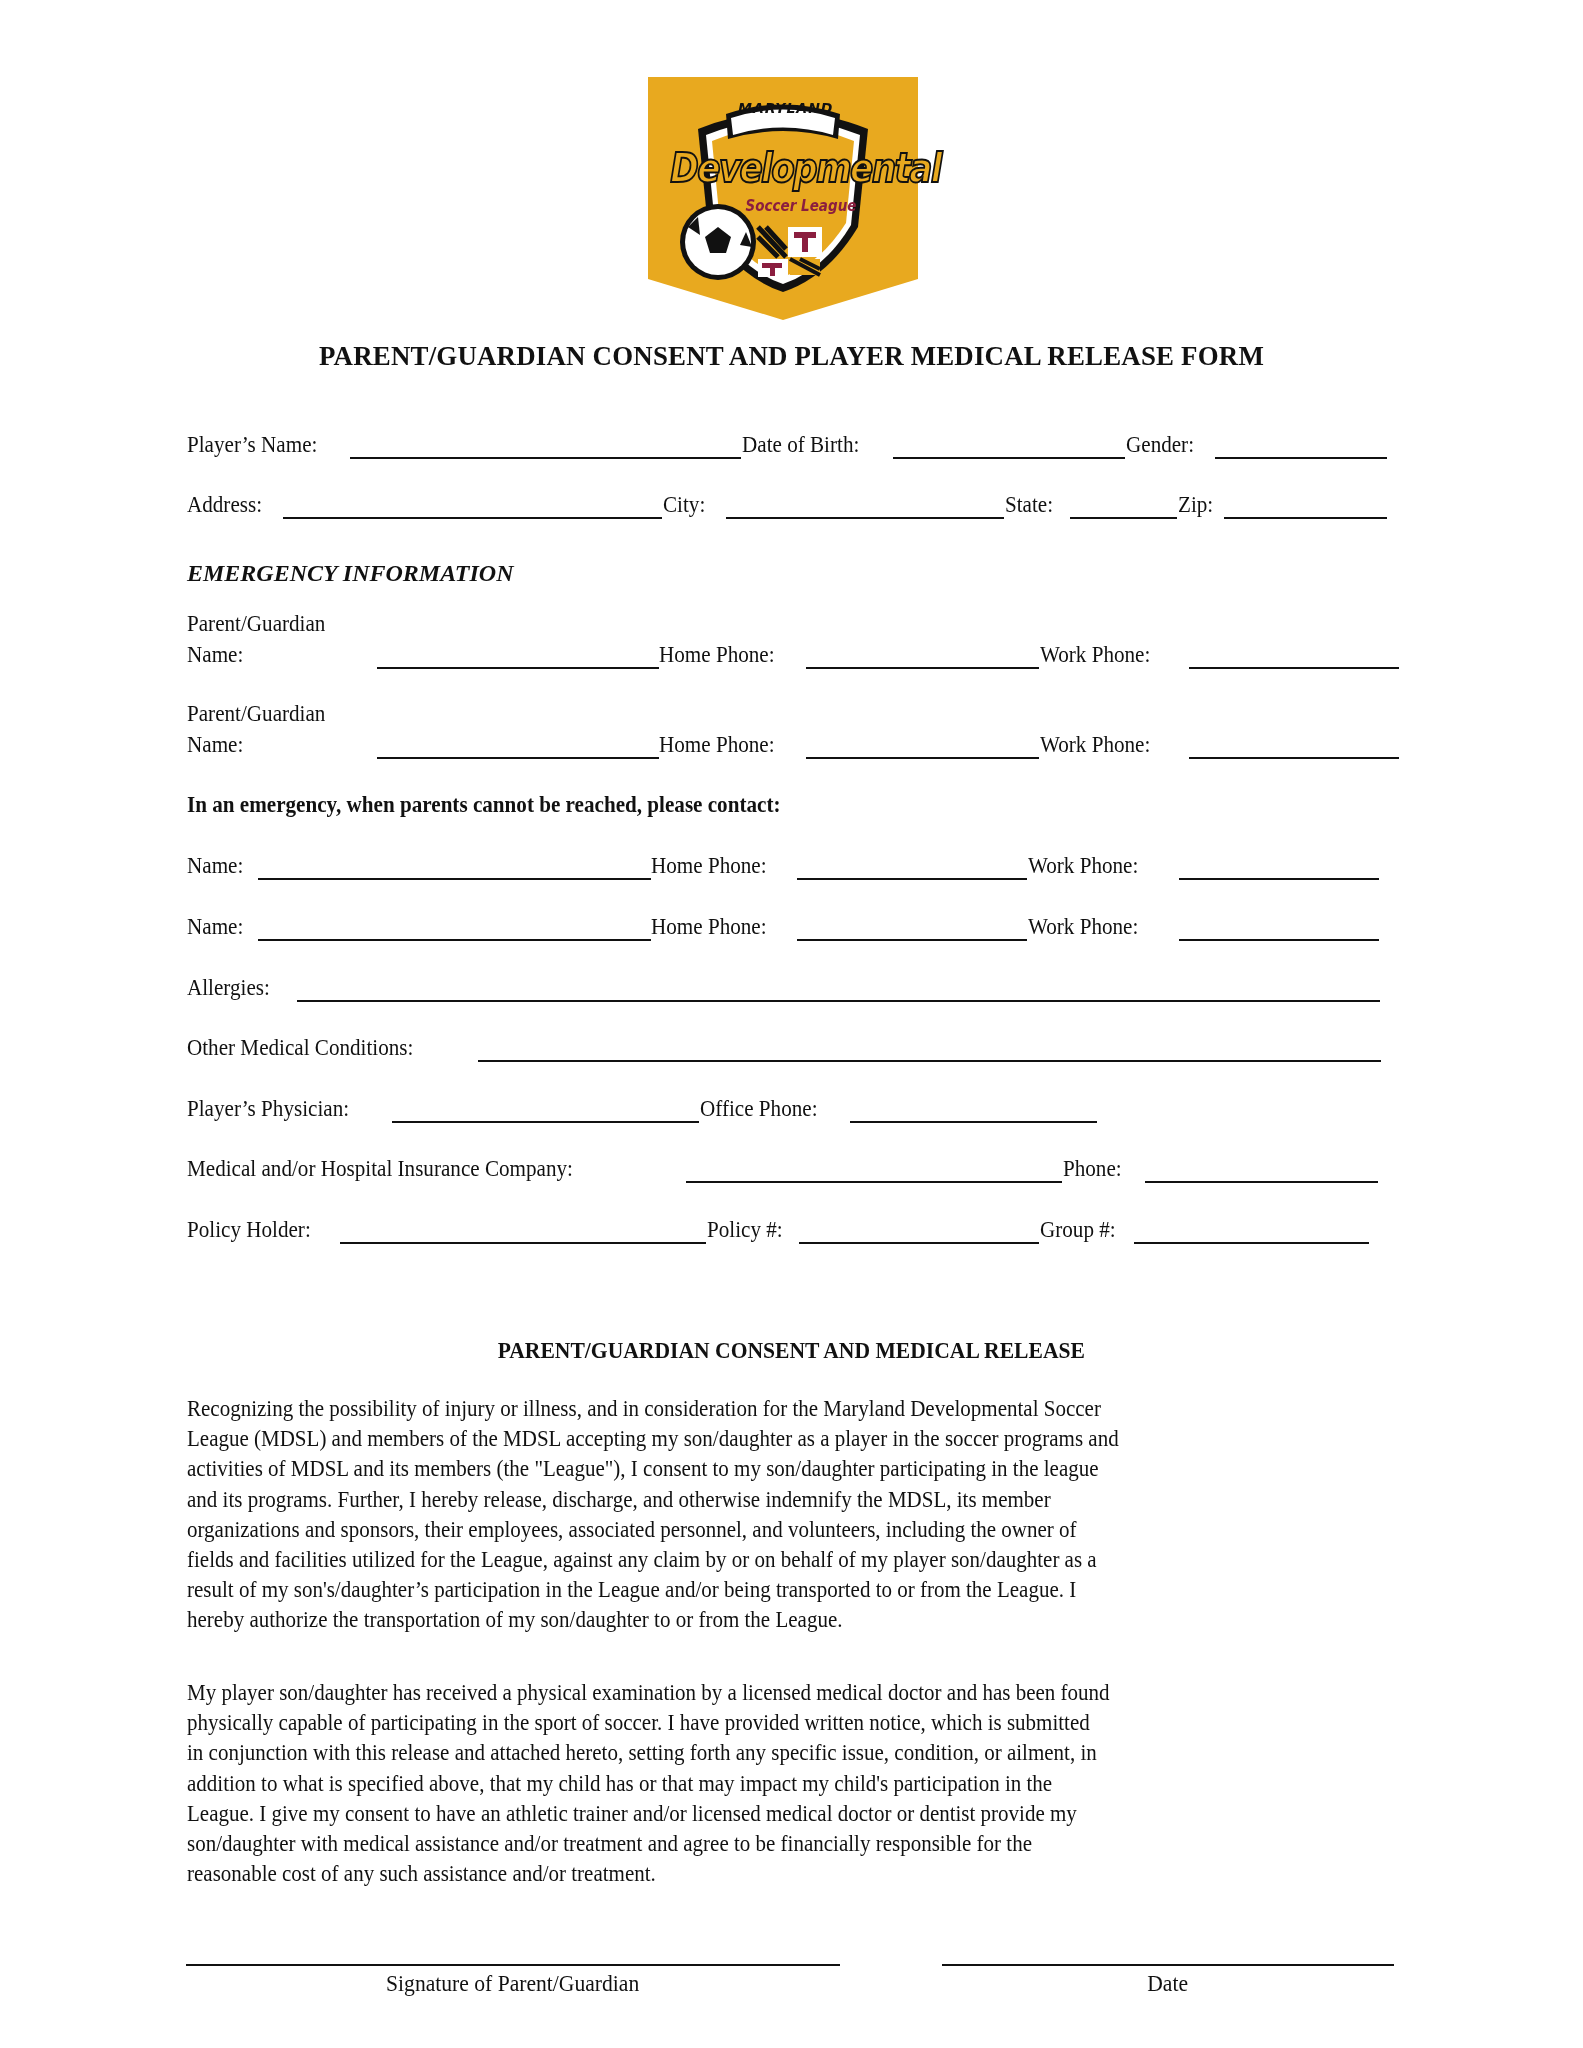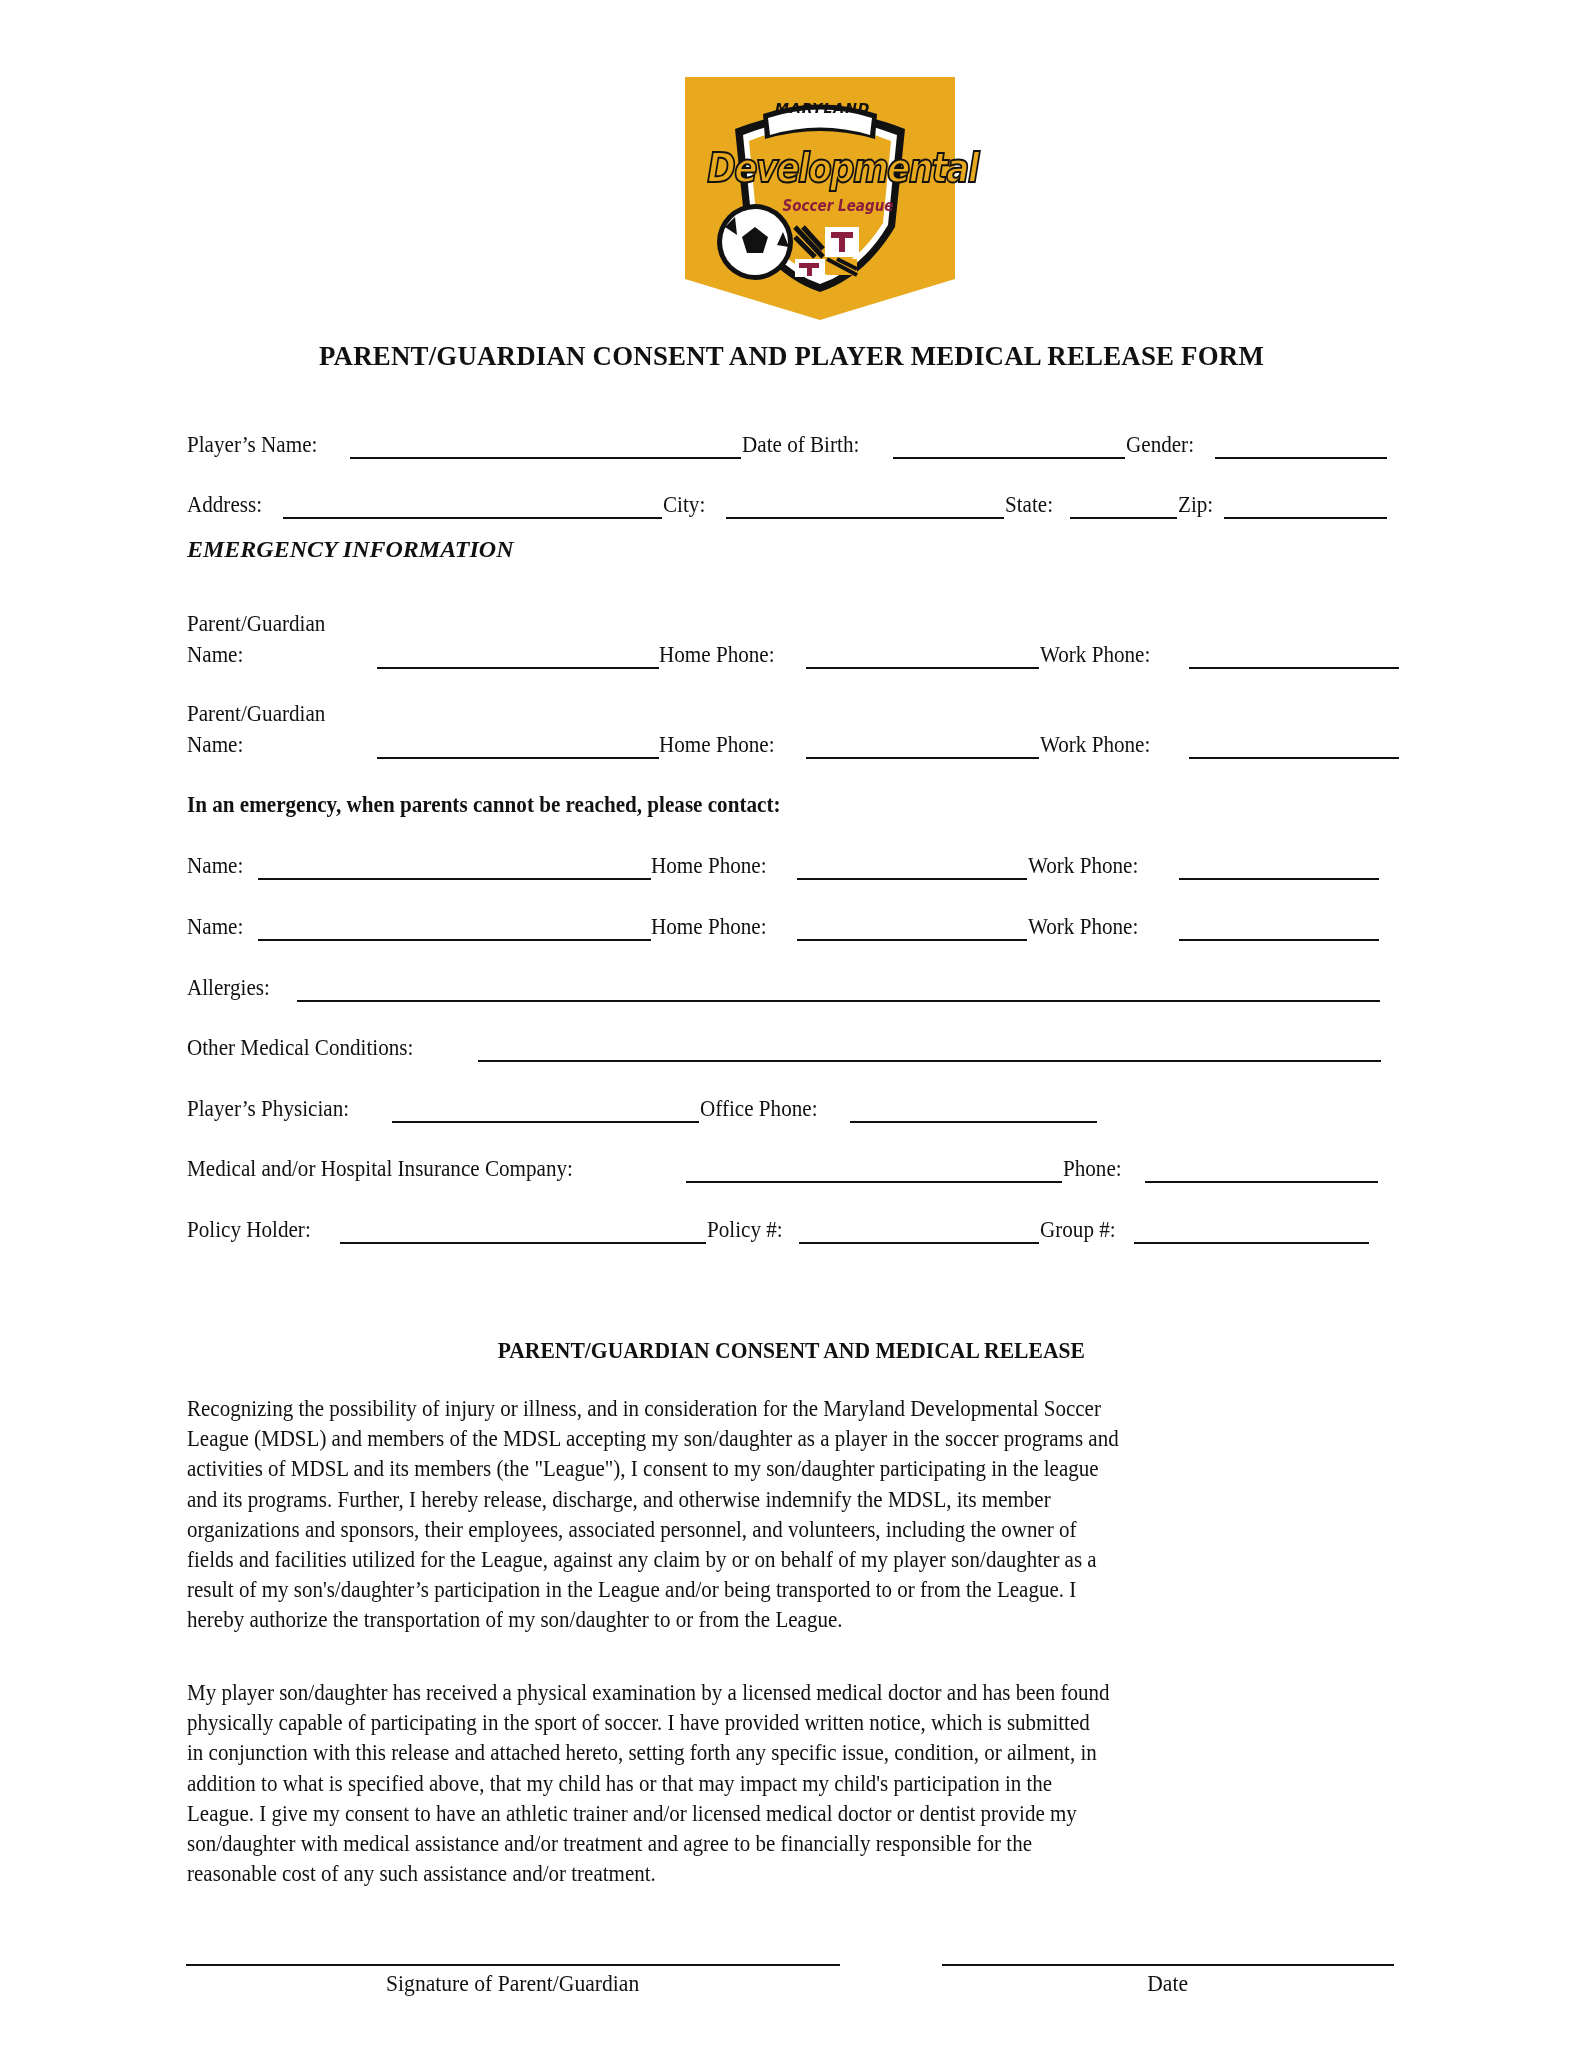--- a/index.html
+++ b/index.html
@@ -1,19 +1,19 @@
 <!DOCTYPE html>
 <html><head>
 <meta charset="utf-8">
 <style>
   html, body { margin: 0; padding: 0; background: #ffffff; }
   body { width: 1583px; height: 2048px; position: relative; overflow: hidden;
          font-family: "Liberation Serif", "DejaVu Serif", serif; color: #111; }
   .abs { position: absolute; }
-  .logo { left: 685px; top: 77px; width: 270px; height: 243px; }
+  .logo { left: 648px; top: 77px; width: 270px; height: 243px; }
   .title { left: 0; width: 1583px; top: 340px; text-align: center; font-weight: bold;
            font-size: 28px; letter-spacing: 0.2px; transform: scaleX(0.96); }
   .row { position: absolute; left: 187px; height: 34px; font-size: 24px; white-space: nowrap; }
   .lbl { position: absolute; top: 0; line-height: 30px; transform: scaleX(0.88); transform-origin: left center; }
   .line { position: absolute; top: 28px; height: 0; border-bottom: 2px solid #111; }
   .section { left: 187px; font-size: 24px; font-style: italic; font-weight: bold;
              font-family: "Liberation Serif", serif; }
   .bold-lbl { left: 187px; font-size: 24px; font-weight: bold; transform: scaleX(0.88); transform-origin: left center; white-space: nowrap; }
   .sub-title { left: 0; width: 1583px; text-align: center; top: 1337px; font-size: 24px; font-weight: bold; }
   .sub-title span { display: inline-block; transform: scaleX(0.9); }
@@ -72,21 +72,21 @@
   <span class="lbl" style="left:0;">Address:</span>
   <div class="line" style="left:96px;width:379px;"></div>
   <span class="lbl" style="left:476px;">City:</span>
   <div class="line" style="left:539px;width:278px;"></div>
   <span class="lbl" style="left:818px;">State:</span>
   <div class="line" style="left:883px;width:107px;"></div>
   <span class="lbl" style="left:991px;">Zip:</span>
   <div class="line" style="left:1037px;width:163px;"></div>
 </div>
 
-<div class="abs section" style="top:536px;">EMERGENCY INFORMATION</div>
+<div class="abs section" style="top:560px;">EMERGENCY INFORMATION</div>
 
 <div class="row" style="top:608px;height:64px;">
   <span class="lbl" style="left:0;top:0;">Parent/Guardian</span>
   <span class="lbl" style="left:0;top:31px;">Name:</span>
   <div class="line" style="left:190px;top:59px;width:282px;"></div>
   <span class="lbl" style="left:472px;top:31px;">Home Phone:</span>
   <div class="line" style="left:619px;top:59px;width:233px;"></div>
   <span class="lbl" style="left:853px;top:31px;">Work Phone:</span>
   <div class="line" style="left:1002px;top:59px;width:210px;"></div>
 </div>

